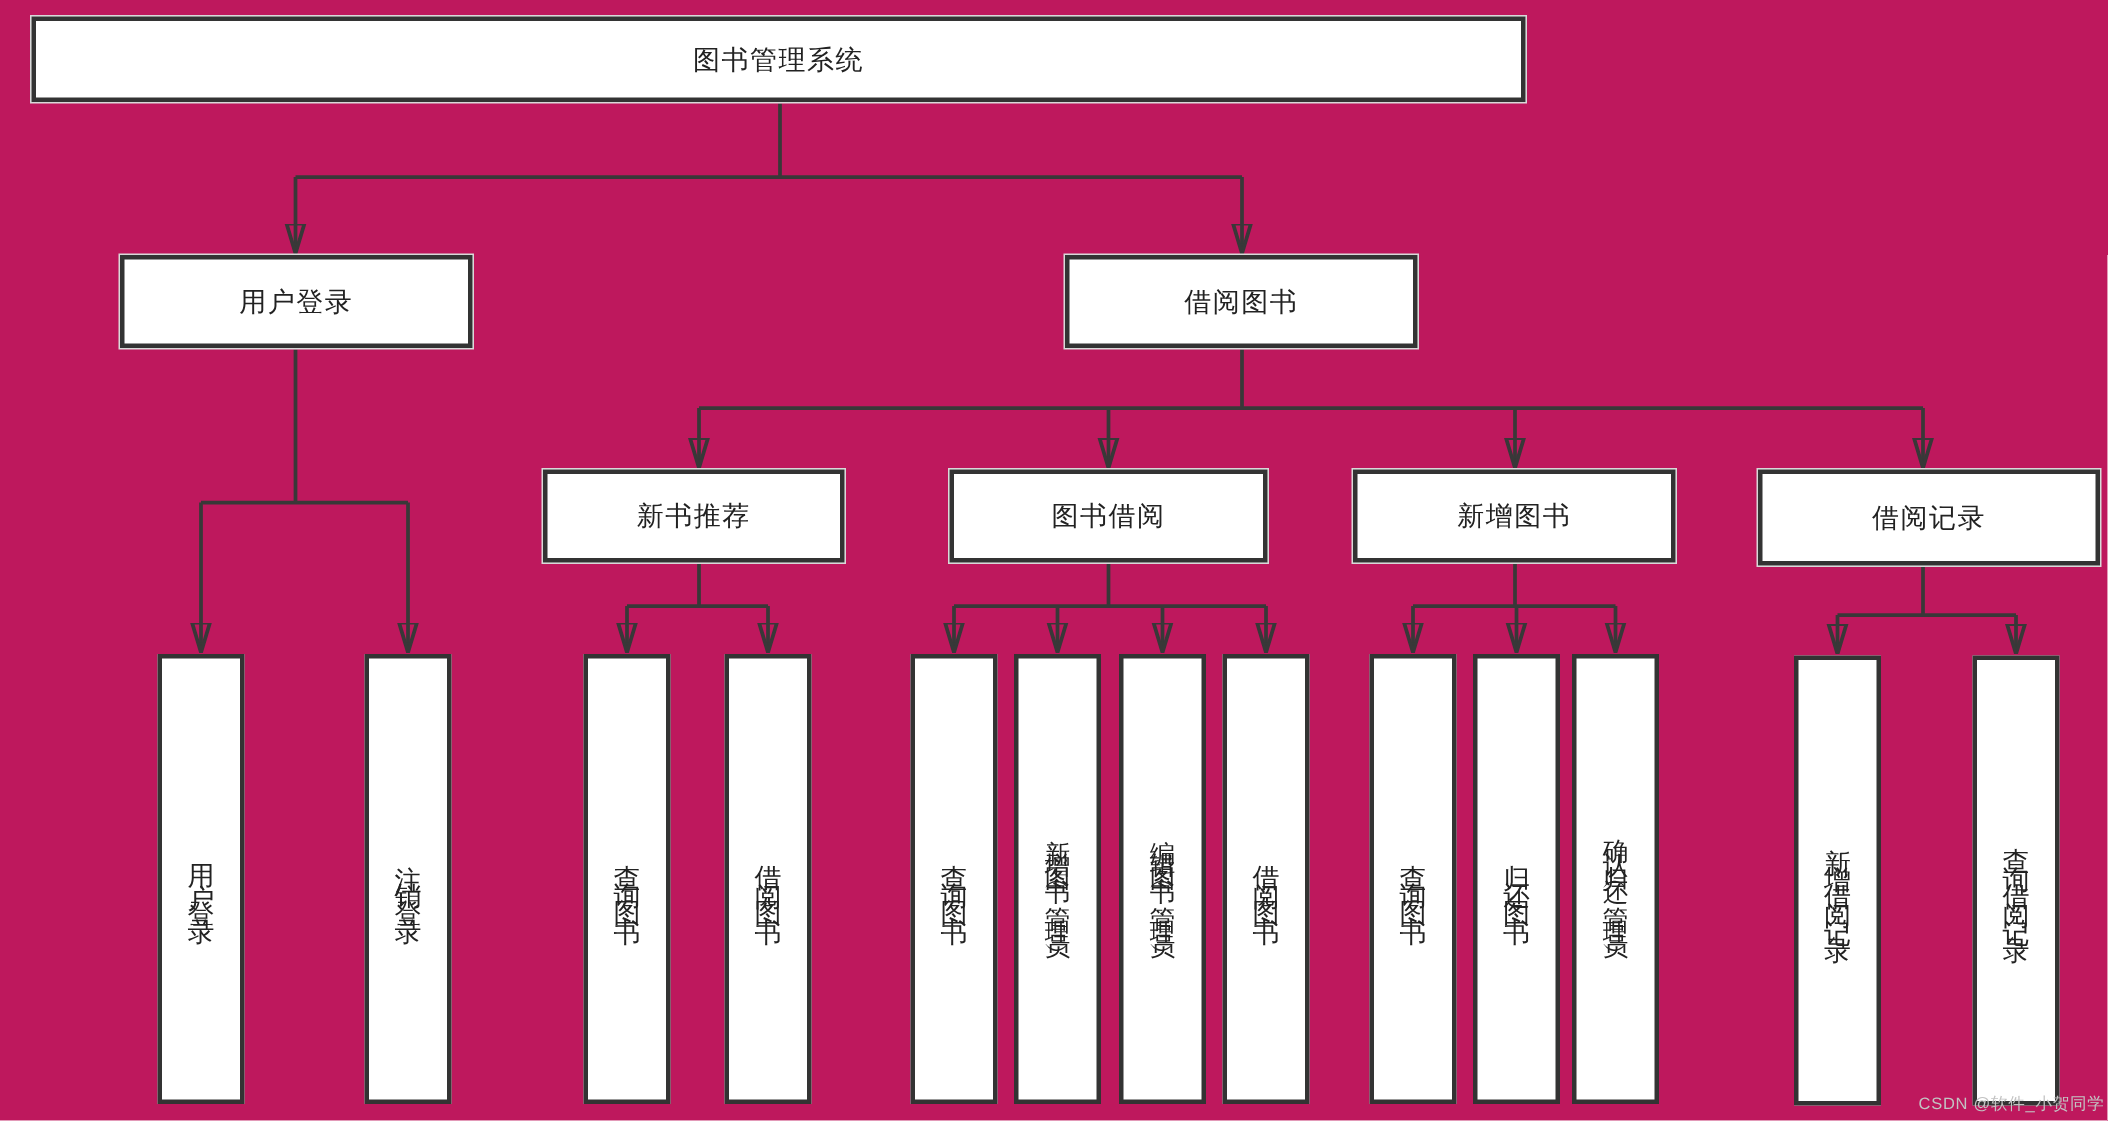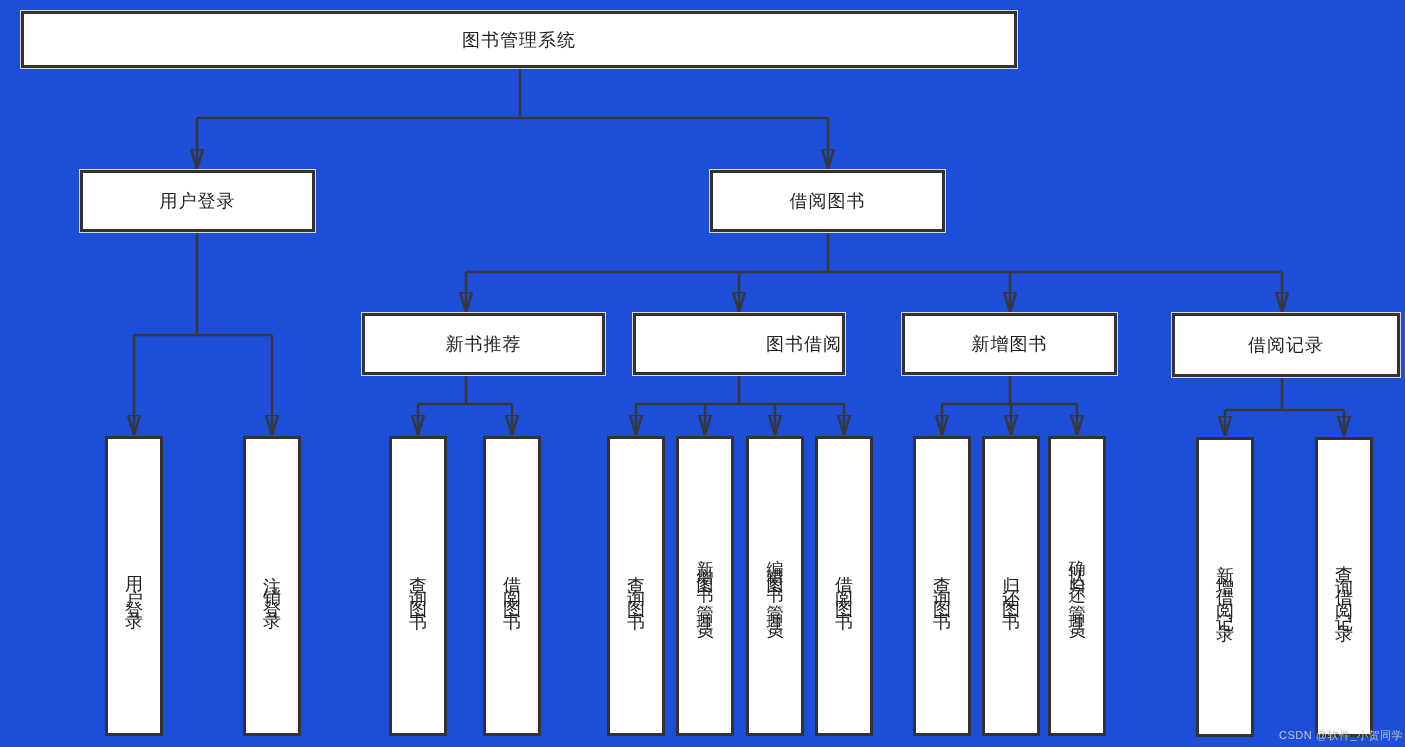--- a/index.html
+++ b/index.html
@@ -5,21 +5,21 @@
   * { margin: 0; padding: 0; box-sizing: border-box; }
   html, body { background: #ffffff; }
   body {
     font-family: "Liberation Sans", "DejaVu Sans", sans-serif;
     color: #222222;
   }
   .canvas {
     position: relative;
     width: 1405px;
     height: 747px;
-    background: #1d4ed8;
+    background: #be185d;
     overflow: hidden;
   }
   .connectors {
     position: absolute;
     left: 0; top: 0;
     width: 1405px; height: 747px;
   }
   .connectors path {
     stroke: #383838;
     stroke-width: 2.5;
@@ -124,24 +124,24 @@
     <span>图书管理系统</span>
   </div>
 
   <div class="node" style="left:80px; top:170px; width:235px; height:62px;">
     <span>用户登录</span>
   </div>
   <div class="node" style="left:710px; top:170px; width:235px; height:62px;">
     <span>借阅图书</span>
   </div>
 
-  <div class="node" style="left:362px; top:313px; width:243px; height:62px;">
+  <div class="node" style="left:362px; top:313px; width:201px; height:62px;">
     <span>新书推荐</span>
   </div>
-  <div class="node" style="left:633px; top:313px; width:212px; height:62px;justify-content:flex-end;">
+  <div class="node" style="left:633px; top:313px; width:212px; height:62px;">
     <span>图书借阅</span>
   </div>
   <div class="node" style="left:902px; top:313px; width:215px; height:62px;">
     <span>新增图书</span>
   </div>
   <div class="node" style="left:1172px; top:313px; width:228px; height:64px;">
     <span>借阅记录</span>
   </div>
 
   <div class="leaf" style="left:105px; top:436px;">

